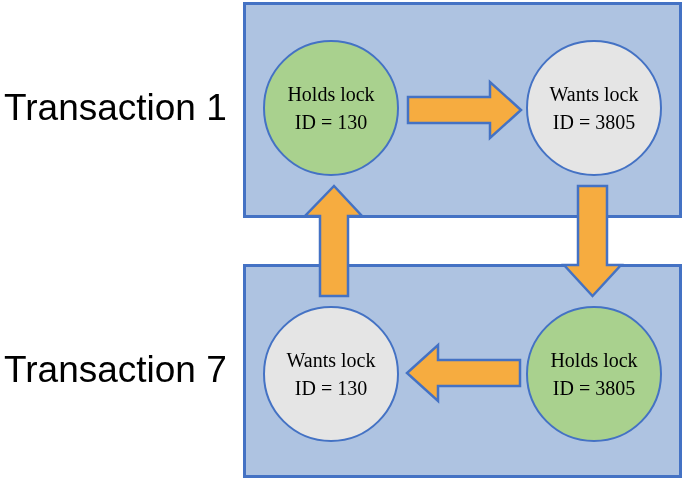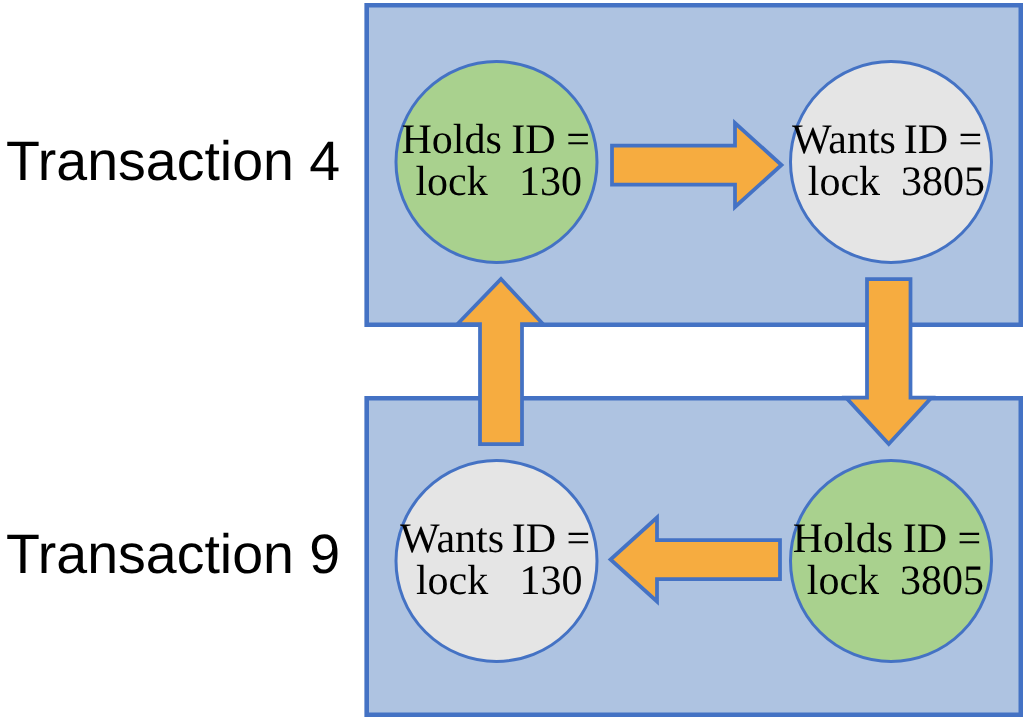--- a/index.html
+++ b/index.html
@@ -38,26 +38,26 @@
   .txn-label.label2 { top: 348px; }
 
   .lock-circle {
     position: absolute;
     box-sizing: border-box;
     width: 136px;
     height: 136px;
     border-radius: 50%;
     border: 2px solid #4472C4;
     display: flex;
-    flex-direction: row;
+    flex-direction: column;
     align-items: center;
     justify-content: center;
     text-align: center;
     font-family: "Liberation Serif", serif;
-    font-size: 28px;
+    font-size: 20px;
     line-height: 28px;
     color: #000000;
   }
   .lock-circle.holds { background: #A9D18E; }
   .lock-circle.wants { background: #e5e5e5; }
   .lock-circle.pos-t1-left  { left: 263px; top: 40px; }
   .lock-circle.pos-t1-right { left: 526px; top: 40px; }
   .lock-circle.pos-t2-left  { left: 263px; top: 306px; }
   .lock-circle.pos-t2-right { left: 526px; top: 306px; }
 
@@ -77,22 +77,22 @@
   }
 </style>
 </head>
 <body>
 
 <div class="canvas">
 
   <div class="txn-box box1"></div>
   <div class="txn-box box2"></div>
 
-  <div class="txn-label label1">Transaction 4</div>
-  <div class="txn-label label2">Transaction 9</div>
+  <div class="txn-label label1">Transaction 1</div>
+  <div class="txn-label label2">Transaction 7</div>
 
   <div class="lock-circle holds pos-t1-left">
     <span>Holds lock</span>
     <span>ID = 130</span>
   </div>
 
   <div class="lock-circle wants pos-t1-right">
     <span>Wants lock</span>
     <span>ID = 3805</span>
   </div>

